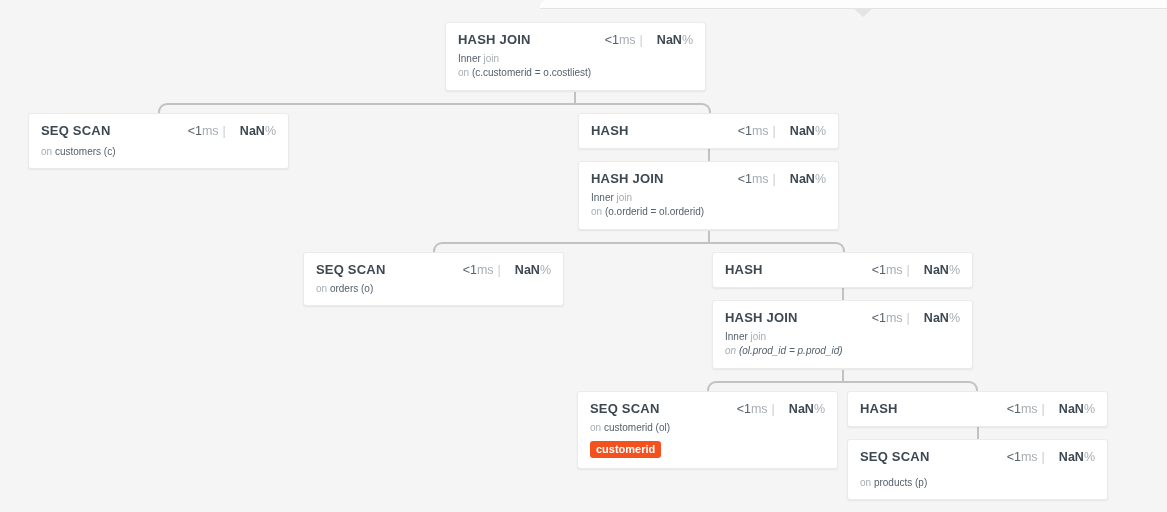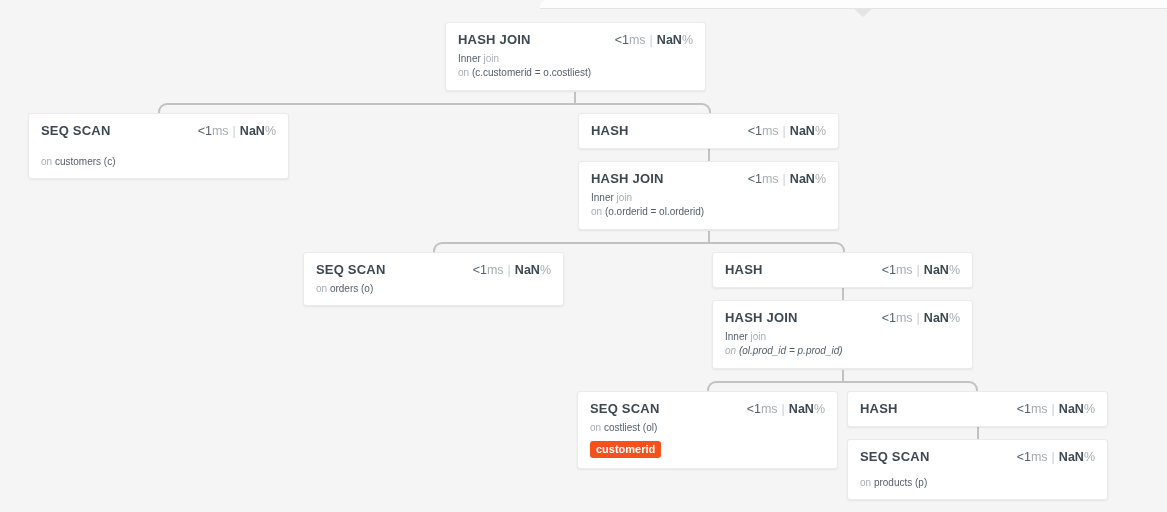--- a/index.html
+++ b/index.html
@@ -69,21 +69,21 @@
     font-weight: bold;
     color: #3d4852;
     letter-spacing: 0.2px;
   }
   .node-metrics {
     font-size: 12.5px;
     color: #9aa0a6;
     margin-left: 18px;
   }
   .m-dark  { color: #55606b; }
-  .m-bold  { color: #3d4852; font-weight: bold; }
+  .m-bold  { color: #3d4852; font-weight: bold; margin-left: 10px; }
   .m-pipe  { color: #c9ced3; margin: 0 4px; }
   .m-mute  { color: #a7adb3; }
 
   .node-sub {
     font-size: 10px;
     color: #9aa0a6;
     margin-top: 5px;
     line-height: 1.33;
     white-space: nowrap;
   }
@@ -137,21 +137,21 @@
           <span class="node-metrics"><span class="m-dark">&lt;1</span><span class="m-mute">ms</span><span class="m-pipe">|</span><span class="m-bold">NaN</span><span class="m-mute">%</span></span>
         </div>
         <div class="node-sub"><span class="strong">Inner</span> <span class="muted">join</span></div>
         <div class="node-sub" style="margin-top: 1px;"><span class="muted">on</span> <span class="strong">(c.customerid = o.costliest)</span></div>
       </div>
       <div class="node" style="left: 28px; top: 113px; width: 261px;">
         <div class="node-head">
           <span class="node-title">SEQ SCAN</span>
           <span class="node-metrics"><span class="m-dark">&lt;1</span><span class="m-mute">ms</span><span class="m-pipe">|</span><span class="m-bold">NaN</span><span class="m-mute">%</span></span>
         </div>
-        <div class="node-sub" style="margin-top: 17px;"><span class="muted">on</span> <span class="strong">customers (c)</span></div>
+        <div class="node-sub" style="margin-top: 7px;"><span class="muted">on</span> <span class="strong">customers (c)</span></div>
       </div>
       <div class="node" style="left: 578px; top: 113px; width: 261px;">
         <div class="node-head">
           <span class="node-title">HASH</span>
           <span class="node-metrics"><span class="m-dark">&lt;1</span><span class="m-mute">ms</span><span class="m-pipe">|</span><span class="m-bold">NaN</span><span class="m-mute">%</span></span>
         </div>
       </div>
       <div class="node" style="left: 578px; top: 161px; width: 261px;">
         <div class="node-head">
           <span class="node-title">HASH JOIN</span>
@@ -179,21 +179,21 @@
           <span class="node-metrics"><span class="m-dark">&lt;1</span><span class="m-mute">ms</span><span class="m-pipe">|</span><span class="m-bold">NaN</span><span class="m-mute">%</span></span>
         </div>
         <div class="node-sub"><span class="strong">Inner</span> <span class="muted">join</span></div>
         <div class="node-sub" style="margin-top: 1px; font-style: italic;"><span class="muted">on</span> <span class="strong">(ol.prod_id = p.prod_id)</span></div>
       </div>
       <div class="node" style="left: 577px; top: 391px; width: 261px;">
         <div class="node-head">
           <span class="node-title">SEQ SCAN</span>
           <span class="node-metrics"><span class="m-dark">&lt;1</span><span class="m-mute">ms</span><span class="m-pipe">|</span><span class="m-bold">NaN</span><span class="m-mute">%</span></span>
         </div>
-        <div class="node-sub" style="margin-top: 5px;"><span class="muted">on</span> <span class="strong">costliest (ol)</span></div>
+        <div class="node-sub" style="margin-top: 5px;"><span class="muted">on</span> <span class="strong">customerid (ol)</span></div>
         <div><span class="badge" style="background: rgb(244, 81, 30);">customerid</span></div>
       </div>
       <div class="node" style="left: 847px; top: 391px; width: 261px;">
         <div class="node-head">
           <span class="node-title">HASH</span>
           <span class="node-metrics"><span class="m-dark">&lt;1</span><span class="m-mute">ms</span><span class="m-pipe">|</span><span class="m-bold">NaN</span><span class="m-mute">%</span></span>
         </div>
       </div>
       <div class="node" style="left: 847px; top: 439px; width: 261px;">
         <div class="node-head">

